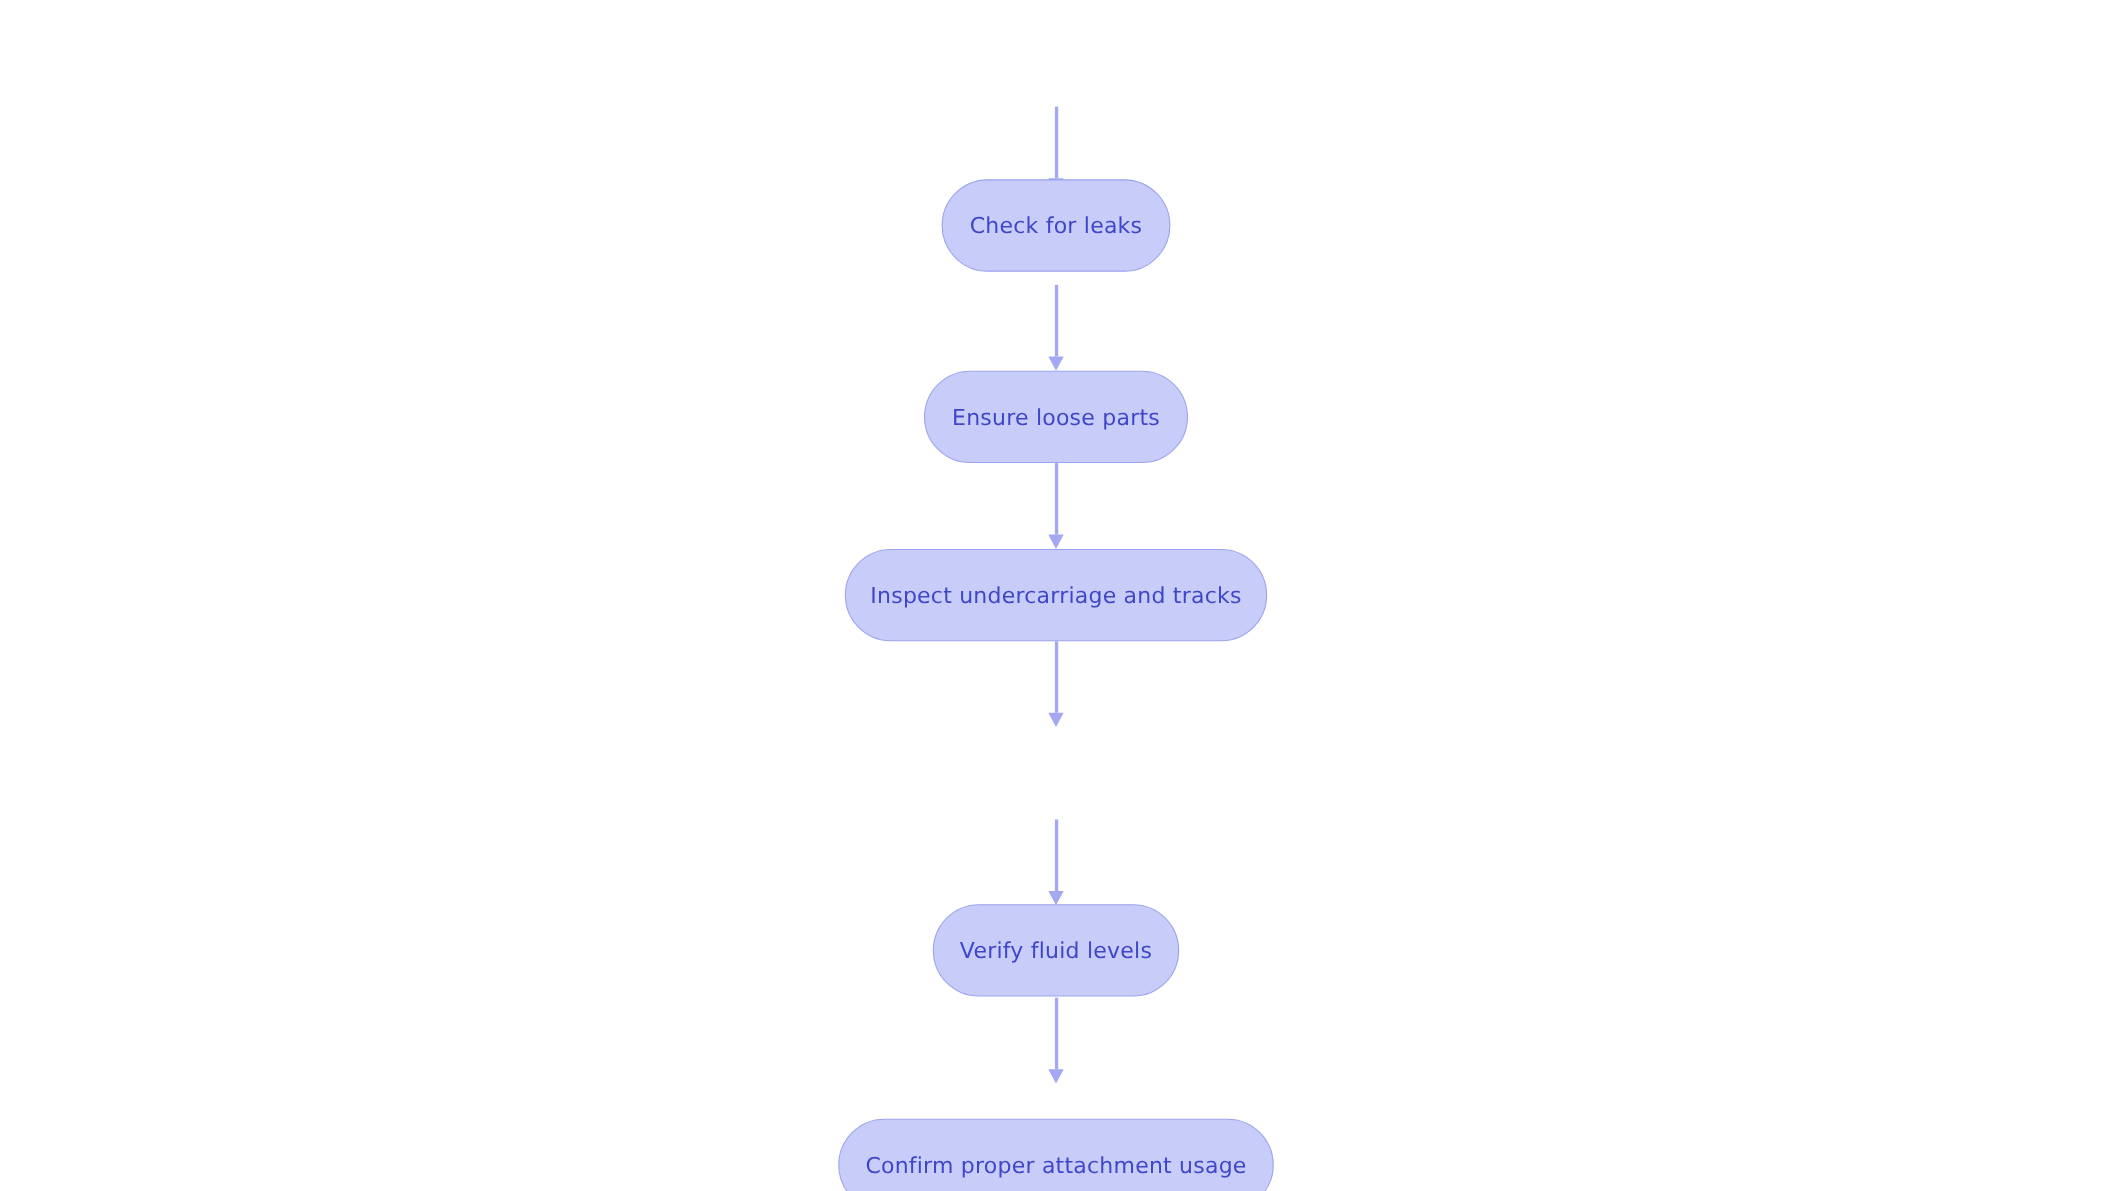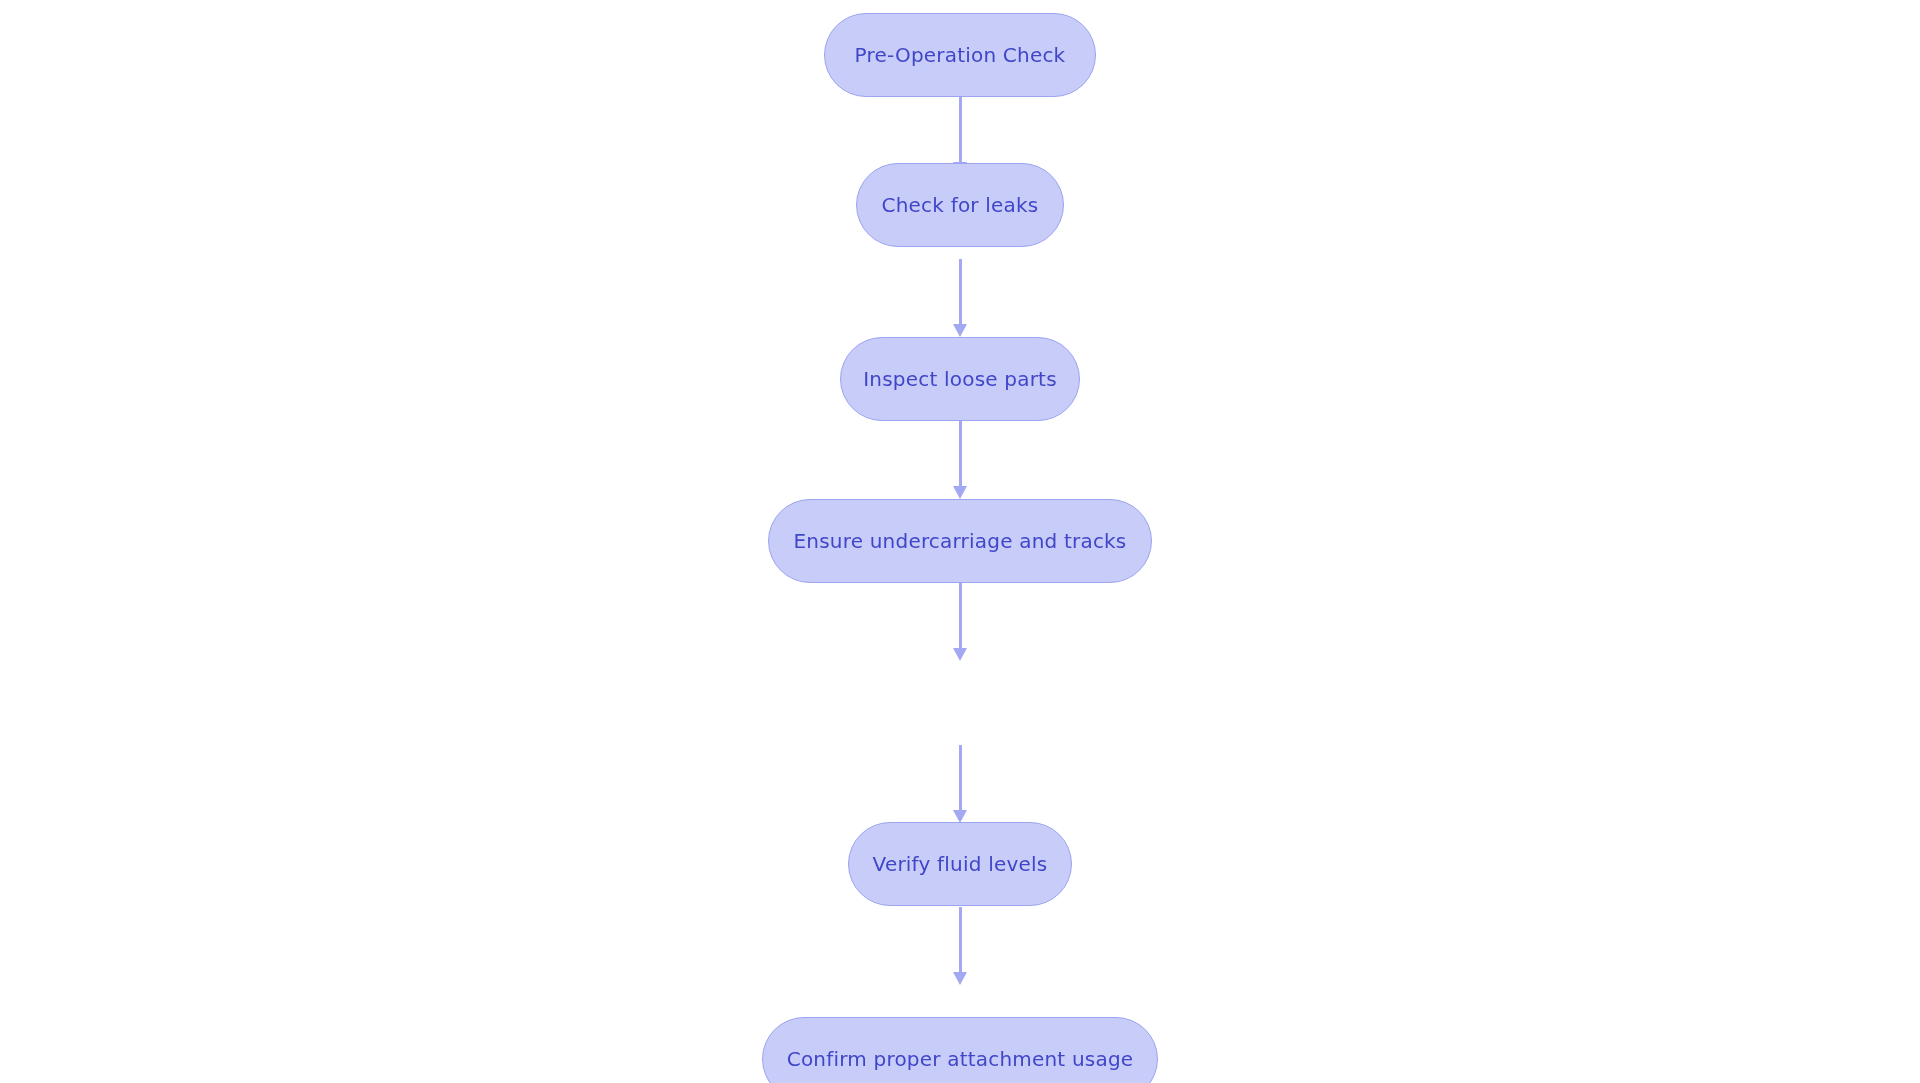--- a/index.html
+++ b/index.html
@@ -72,49 +72,46 @@
     border-left: 7px solid transparent;
     border-right: 7px solid transparent;
     border-top: 13px solid var(--arrow);
   }
 </style>
 </head>
 <body>
 
 <div class="canvas">
 
-  <div class="node node1">
-    <span>Pre-Operation Check</span>
-  </div>
 
   <div class="arrow arrow1">
     <div class="arrow-line"></div>
     <div class="arrow-head"></div>
   </div>
 
   <div class="node node2">
     <span>Check for leaks</span>
   </div>
 
   <div class="arrow arrow2">
     <div class="arrow-line"></div>
     <div class="arrow-head"></div>
   </div>
 
   <div class="node node3">
-    <span>Inspect loose parts</span>
+    <span>Ensure loose parts</span>
   </div>
 
   <div class="arrow arrow3">
     <div class="arrow-line"></div>
     <div class="arrow-head"></div>
   </div>
 
   <div class="node node4">
-    <span>Ensure undercarriage and tracks</span>
+    <span>Inspect undercarriage and tracks</span>
   </div>
 
   <div class="arrow arrow4">
     <div class="arrow-line"></div>
     <div class="arrow-head"></div>
   </div>
 
 
   <div class="arrow arrow5">
     <div class="arrow-line"></div>

